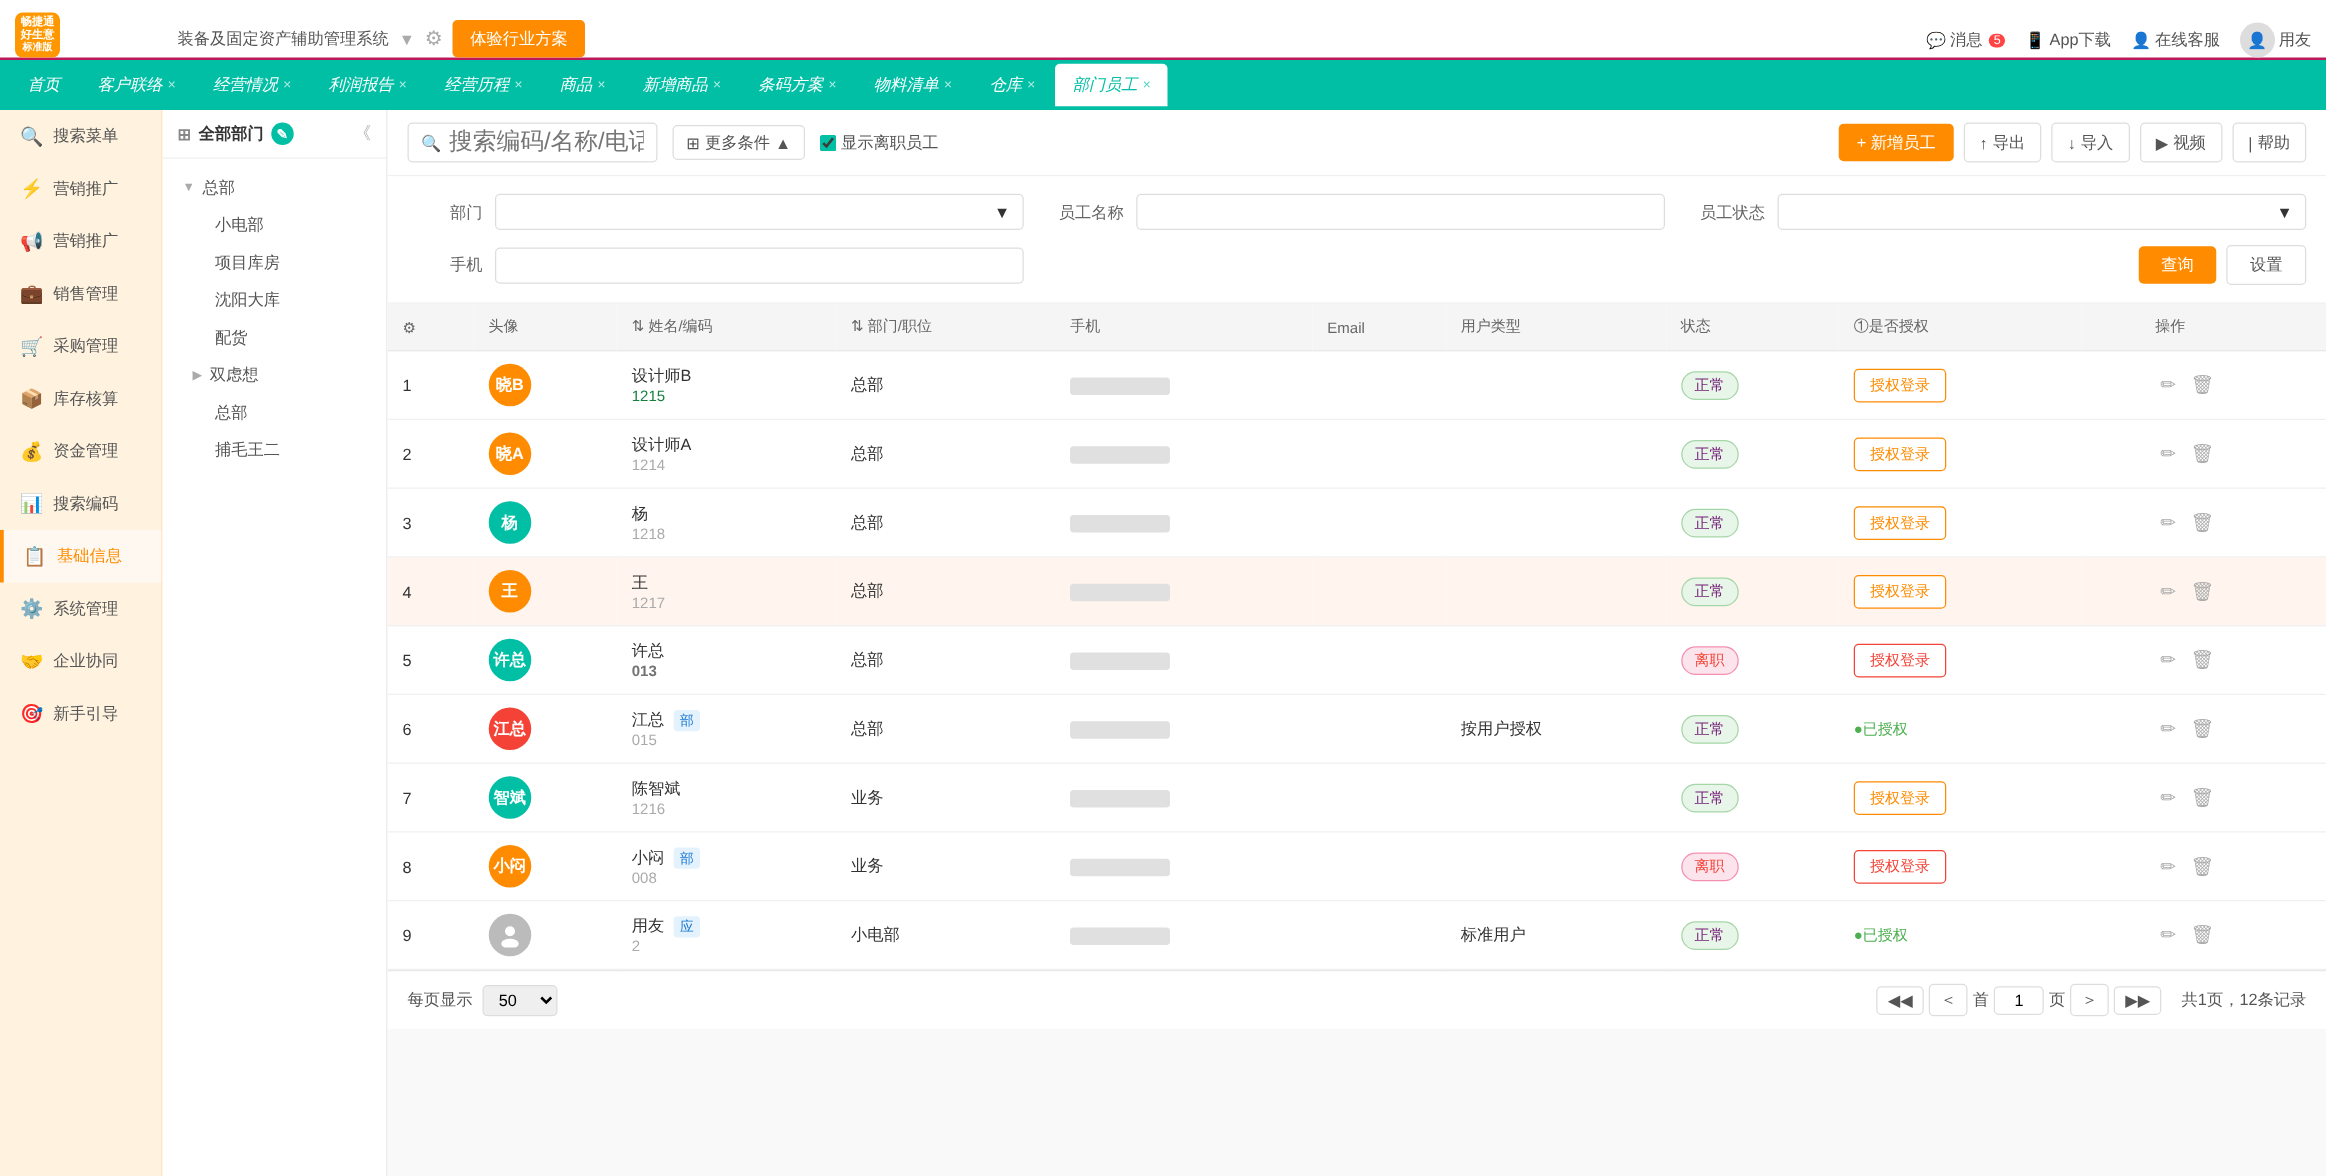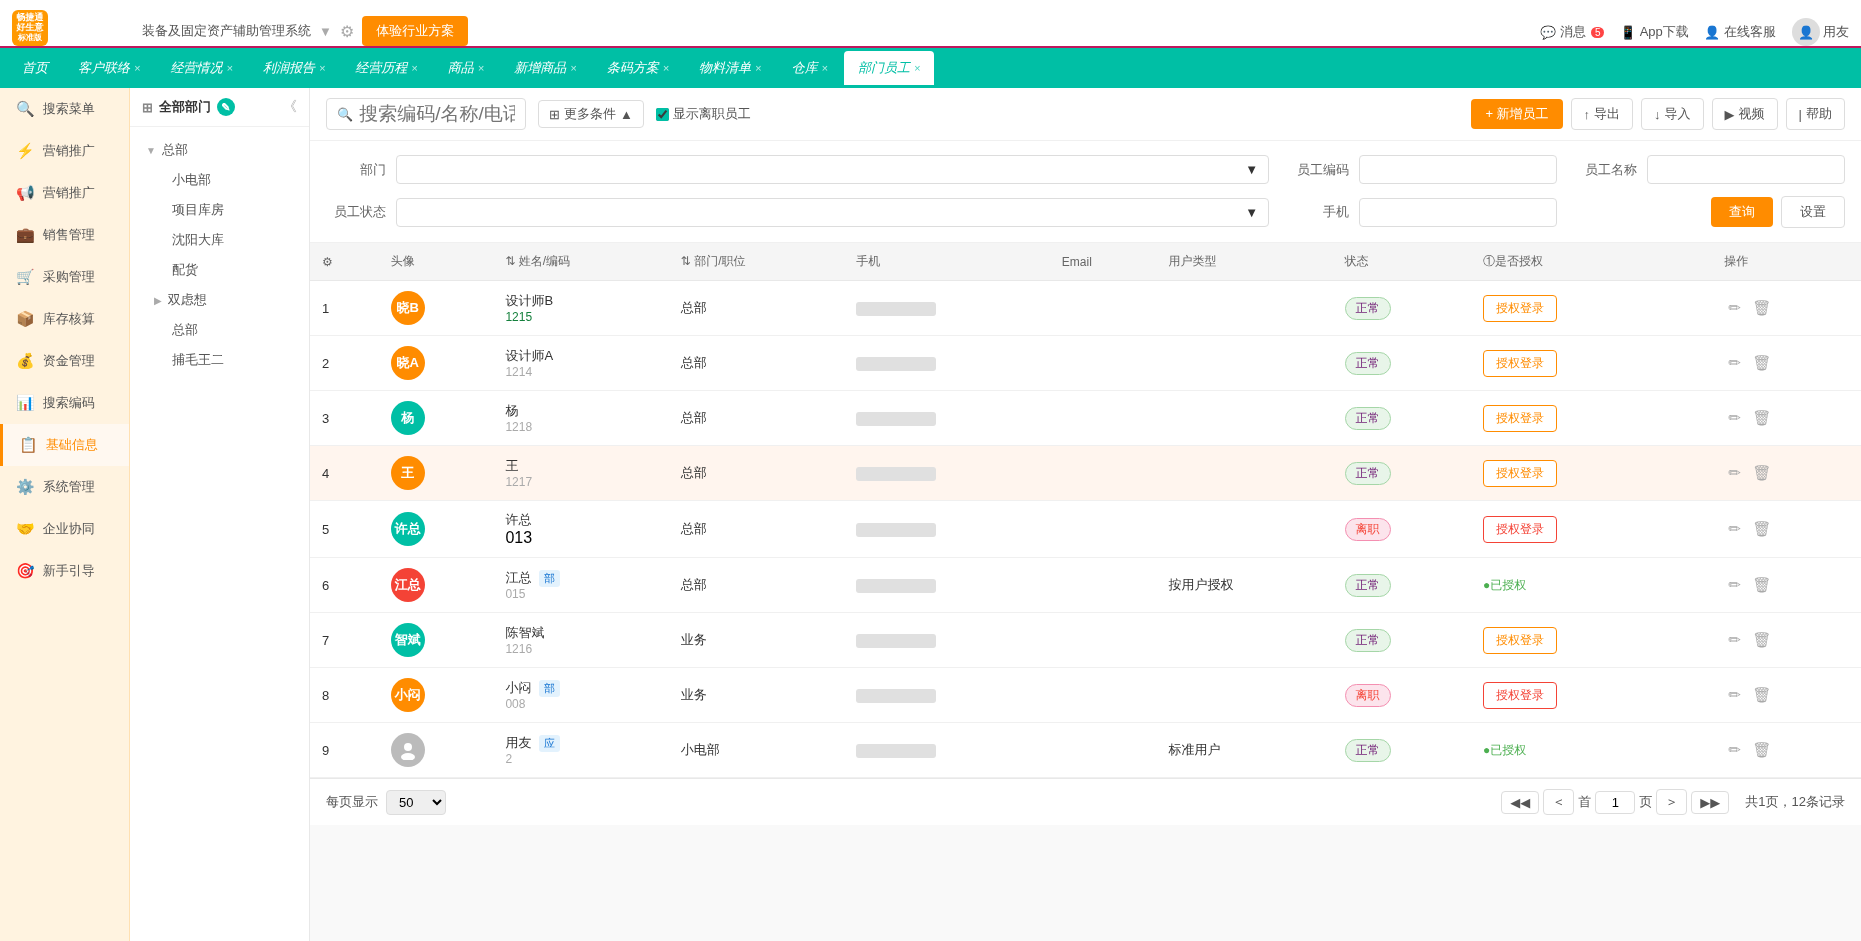--- a/index.html
+++ b/index.html
@@ -41,21 +41,21 @@
     .search-box { display: flex; align-items: center; border: 1px solid #ddd; border-radius: 4px; padding: 4px 10px; gap: 6px; background: #fff; width: 200px; }
     .search-box input { border: none; outline: none; font-size: 19px; width: 100%; }
     .filter-btn { display: flex; align-items: center; gap: 4px; color: #555; cursor: pointer; font-size: 13px; border: 1px solid #ddd; border-radius: 4px; padding: 4px 10px; }
     .checkbox-label { display: flex; align-items: center; gap: 4px; font-size: 13px; color: #555; cursor: pointer; }
     .checkbox-label input { accent-color: #00bfa5; }
     .toolbar-right { margin-left: auto; display: flex; align-items: center; gap: 8px; }
     .btn-primary { background: #ff8c00; color: #fff; border: none; border-radius: 4px; padding: 6px 14px; font-size: 13px; cursor: pointer; display: flex; align-items: center; gap: 4px; }
     .btn-outline { border: 1px solid #ddd; background: #fff; color: #555; border-radius: 4px; padding: 6px 12px; font-size: 13px; cursor: pointer; display: flex; align-items: center; gap: 4px; }
 
     
-    .filter-area { background: #fff; padding: 14px 16px; margin: 0; border-bottom: 1px solid #f0f0f0; display: grid; grid-template-columns: 1fr; gap: 12px 20px; position: relative; }
+    .filter-area { background: #fff; padding: 14px 16px; margin: 0; border-bottom: 1px solid #f0f0f0; display: grid; grid-template-columns: 1fr 1fr 1fr; gap: 12px 20px; position: relative; }
     .filter-item { display: flex; align-items: center; gap: 10px; }
     .filter-label { font-size: 13px; color: #666; white-space: nowrap; min-width: 60px; text-align: right; }
     .filter-input { flex: 1; border: 1px solid #ddd; border-radius: 4px; padding: 6px 10px; font-size: 13px; outline: none; }
     .filter-select { flex: 1; border: 1px solid #ddd; border-radius: 4px; padding: 6px 10px; font-size: 13px; outline: none; background: #fff; display: flex; align-items: center; justify-content: space-between; cursor: pointer; }
     .btn-search { background: #ff8c00; color: #fff; border: none; border-radius: 4px; padding: 6px 18px; font-size: 13px; cursor: pointer; }
     .btn-set { background: #fff; color: #555; border: 1px solid #ddd; border-radius: 4px; padding: 6px 18px; font-size: 13px; cursor: pointer; }
 
     
     .table-wrap { background: #fff; margin: 0; }
     table { width: 100%; border-collapse: collapse; }
@@ -280,24 +280,20 @@
 
       <div class="filter-area">
         <div class="filter-item">
           <span class="filter-label">部门</span>
           <div class="filter-select">
             <span></span>
             <span>▼</span>
           </div>
         </div>
         <div class="filter-item">
-          <span class="filter-label">员工编码</span>
-          <input class="filter-input" type="text" style="">
-        </div>
-        <div class="filter-item">
           <span class="filter-label">员工名称</span>
           <input class="filter-input" type="text" style="">
         </div>
         <div class="filter-item">
           <span class="filter-label">员工状态</span>
           <div class="filter-select">
             <span></span>
             <span>▼</span>
           </div>
         </div>
@@ -413,21 +409,21 @@
     <button class="op-btn" title="删除">🗑</button>
   </td>
               </tr>
               <tr>
                 <td>5</td>
                 <td>
                   <div class="avatar teal">许总</div>
                 </td>
                 <td>
                   <div>许总</div>
-                  <div style="color:#000000;font-size:16px;">013</div>
+                  <div style="color:#737373;font-size:12px;font-weight:bold;">013</div>
                 </td>
                 <td>总部</td>
                 <td><span class="phone-blur"></span></td>
                 <td></td>
                 <td></td>
                 <td><span class="status-badge status-resigned">离职</span></td>
                 <td><button class="auth-btn resigned">授权登录</button></td>
                 <td></td>
                 <td>
     <button class="op-btn" title="编辑">✏</button>

